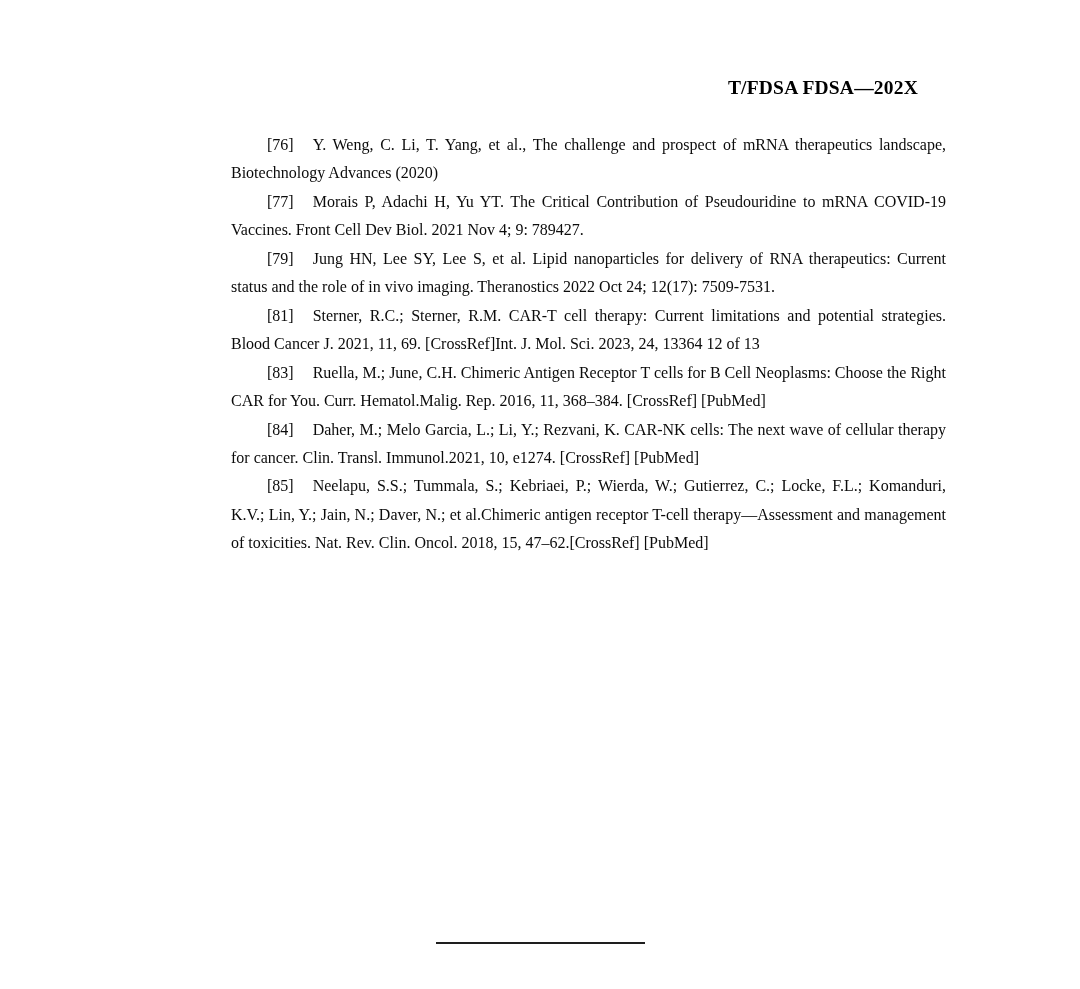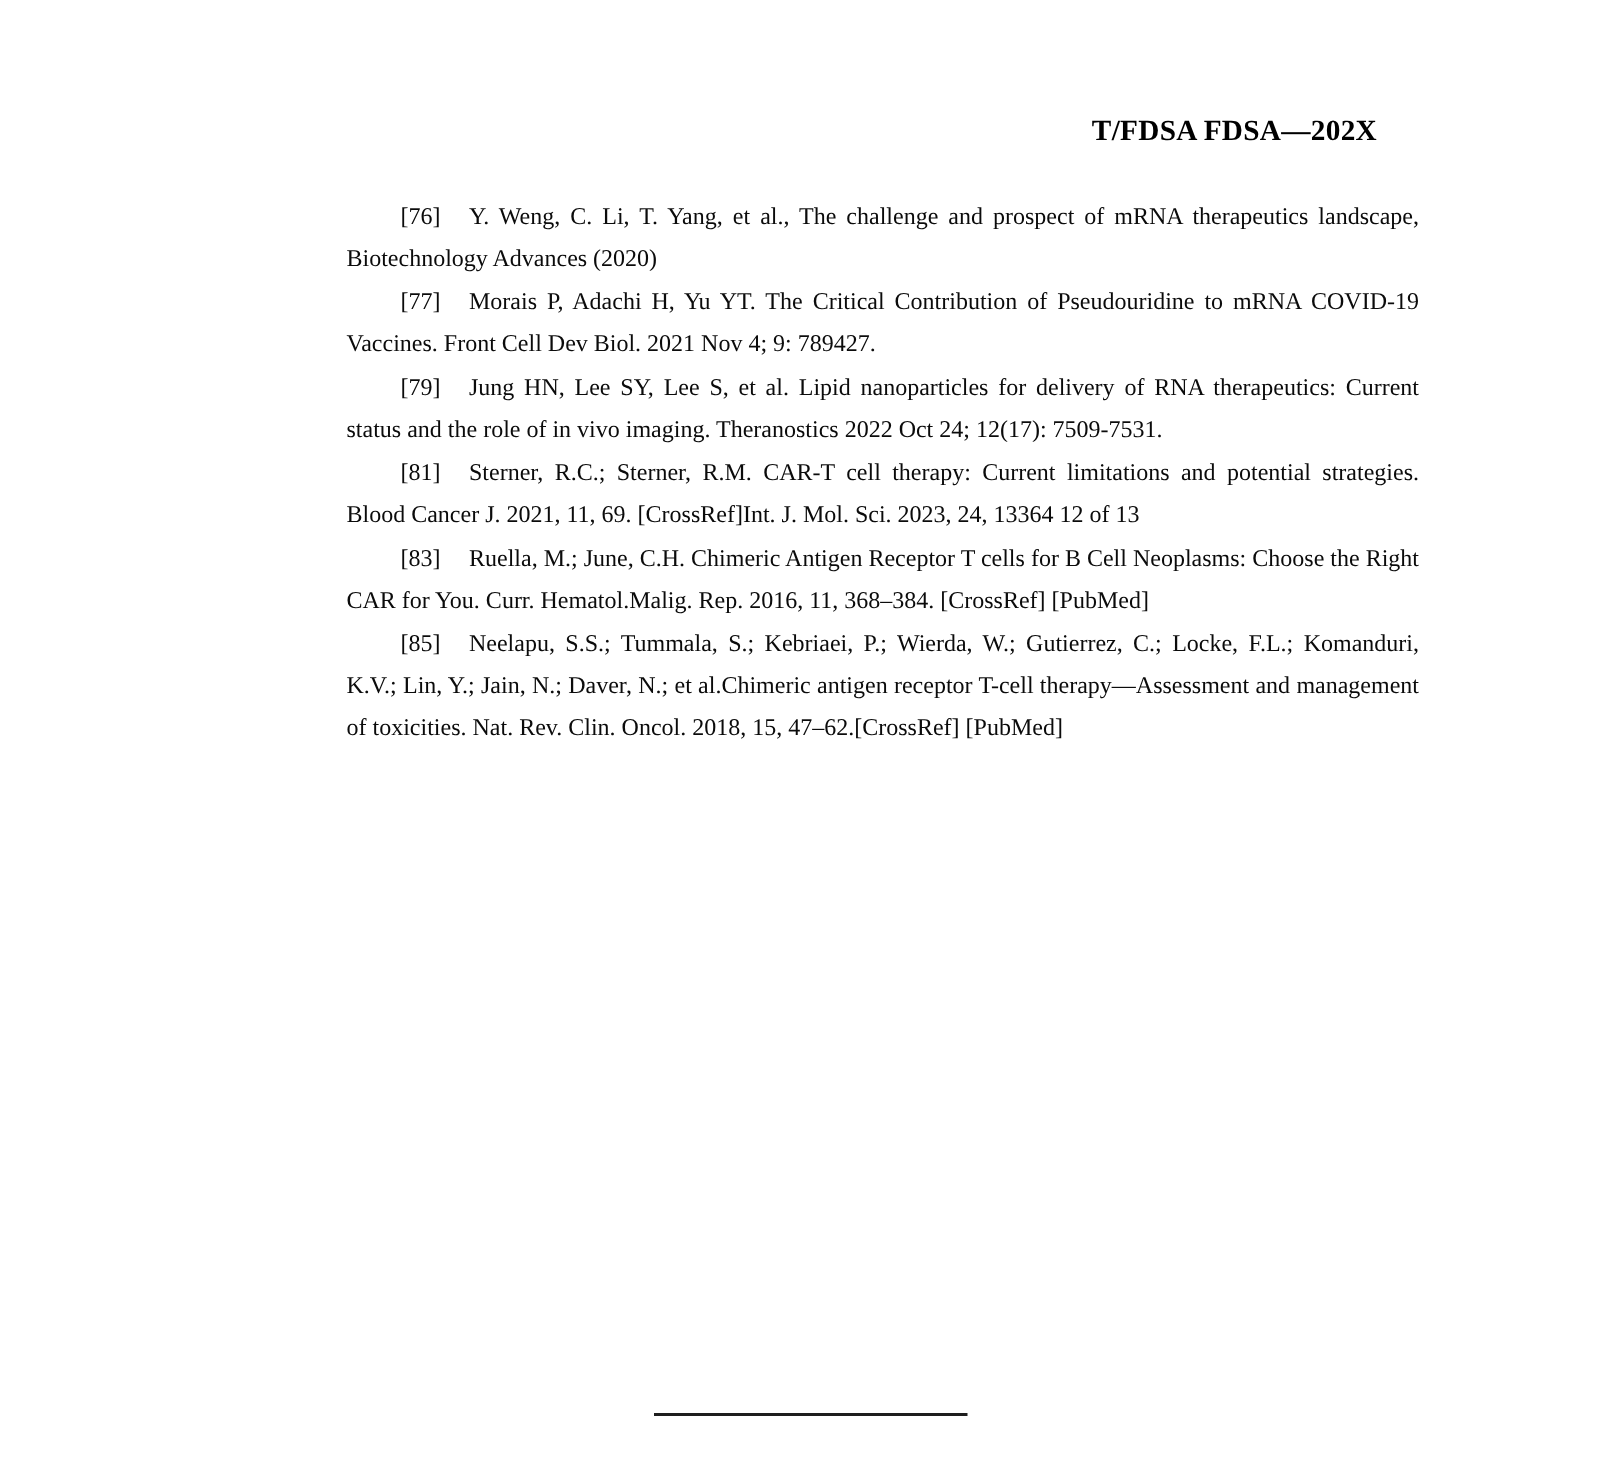--- a/index.html
+++ b/index.html
@@ -59,18 +59,19 @@
 <div class="page">
 
   <div class="doc-header">T/FDSA FDSA—202X</div>
 
   <div class="references">
     <p class="ref-item"><span class="ref-num">[76]</span><span>Y. Weng, C. Li, T. Yang, et al., The challenge and prospect of mRNA therapeutics landscape, Biotechnology Advances (2020)</span></p>
     <p class="ref-item"><span class="ref-num">[77]</span><span>Morais P, Adachi H, Yu YT. The Critical Contribution of Pseudouridine to mRNA COVID-19 Vaccines. Front Cell Dev Biol. 2021 Nov 4; 9: 789427.</span></p>
     <p class="ref-item"><span class="ref-num">[79]</span><span>Jung HN, Lee SY, Lee S, et al. Lipid nanoparticles for delivery of RNA therapeutics: Current status and the role of in vivo imaging. Theranostics 2022 Oct 24; 12(17): 7509-7531.</span></p>
     <p class="ref-item"><span class="ref-num">[81]</span><span>Sterner, R.C.; Sterner, R.M. CAR-T cell therapy: Current limitations and potential strategies. Blood Cancer J. 2021, 11, 69. [CrossRef]Int. J. Mol. Sci. 2023, 24, 13364 12 of 13</span></p>
     <p class="ref-item"><span class="ref-num">[83]</span><span>Ruella, M.; June, C.H. Chimeric Antigen Receptor T cells for B Cell Neoplasms: Choose the Right CAR for You. Curr. Hematol.Malig. Rep. 2016, 11, 368–384. [CrossRef] [PubMed]</span></p>
+    <p class="ref-item"><span class="ref-num">[84]</span><span>Daher, M.; Melo Garcia, L.; Li, Y.; Rezvani, K. CAR-NK cells: The next wave of cellular therapy for cancer. Clin. Transl. Immunol.2021, 10, e1274. [CrossRef] [PubMed]</span></p>
     <p class="ref-item"><span class="ref-num">[85]</span><span>Neelapu, S.S.; Tummala, S.; Kebriaei, P.; Wierda, W.; Gutierrez, C.; Locke, F.L.; Komanduri, K.V.; Lin, Y.; Jain, N.; Daver, N.; et al.Chimeric antigen receptor T-cell therapy—Assessment and management of toxicities. Nat. Rev. Clin. Oncol. 2018, 15, 47–62.[CrossRef] [PubMed]</span></p>
   </div>
 
   <div class="footer-rule"></div>
 
 </div>
 
 </body></html>

